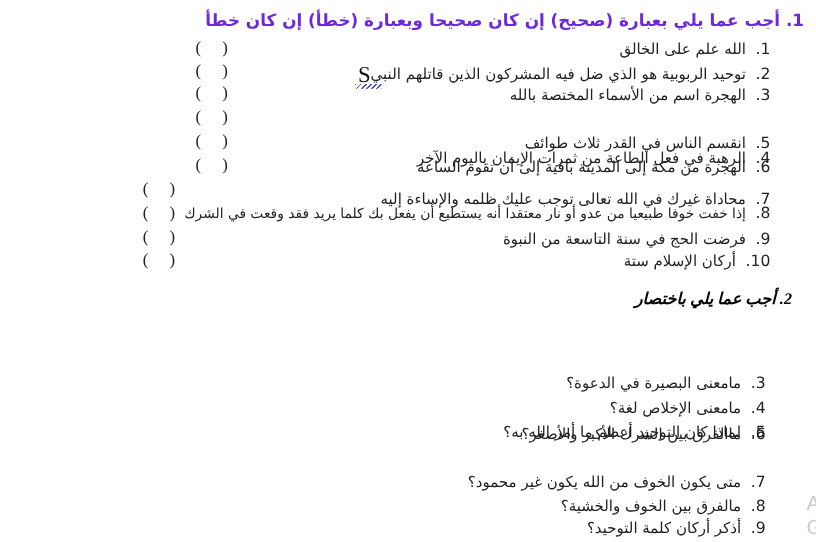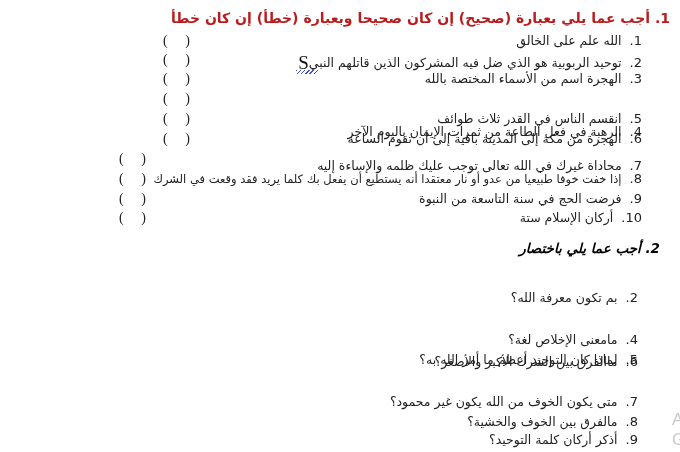--- a/index.html
+++ b/index.html
@@ -3,22 +3,22 @@
   <meta charset="utf-8">
   <style>
     html, body { margin:0; padding:0; }
     body {
       width:680px; height:452px; overflow:hidden; background:#ffffff;
       font-family: "DejaVu Sans", sans-serif; color:#111; position:relative;
     }
     .page { position:absolute; inset:0; }
     .line { position:absolute; direction:rtl; white-space:nowrap; font-size:12.5px; color:#222; }
     .num { display:inline-block; margin-left:8px; font-size:13px; }
-    .h1 { position:absolute; direction:rtl; white-space:nowrap; font-weight:bold; font-size:14px; color:#b91c1c; }
-    .h2 { position:absolute; direction:rtl; white-space:nowrap; font-weight:bold; font-style:italic; font-size:13.5px; color:#000; }
+    .h1 { position:absolute; direction:rtl; white-space:nowrap; font-weight:bold; font-size:14px; color:#6d28d9; }
+    .h2 { position:absolute; direction:rtl; white-space:nowrap; font-weight:bold; font-style:italic; font-size:13.5px; color:#000;font-family:Liberation Serif, serif; }
     .paren { position:absolute; font-size:14px; color:#222; white-space:pre; font-family:"Liberation Serif", serif; }
     .bigS { font-family:"Liberation Serif", serif; font-size:19px; margin-left:6px; vertical-align:-2px; color:#111; }
     .squiggle { position:absolute; width:22px; height:4px;
       background-image: repeating-linear-gradient(135deg, #3b4fd8 0 1px, transparent 1px 3px); }
     .watermark { position:absolute; color:#c9c9c9; font-family:"Liberation Sans", sans-serif; font-size:17px; }
   </style>
 </head>
 <body>
 
 <div class="page">
@@ -69,22 +69,22 @@
   <div class="paren" style="left:119px; top:151px;">(     )</div>
   <div class="paren" style="left:119px; top:171px;">(     )</div>
   <div class="paren" style="left:119px; top:191px;">(     )</div>
   <div class="paren" style="left:119px; top:210px;">(     )</div>
 
   <div class="h2" style="right:20px; top:240px;">
     <span>2.</span>
     <span>أجب عما يلي باختصار</span>
   </div>
 
-  <div class="line" style="right:42px; top:290px;">
-    <span class="num">2.</span><span>بم تكون معرفة الله؟</span>
+  <div class="line" style="right:42px; top:311px;">
+    <span class="num">3.</span><span>مامعنى البصيرة في الدعوة؟</span>
   </div>
   <div class="line" style="right:42px; top:332px;">
     <span class="num">4.</span><span>مامعنى الإخلاص لغة؟</span>
   </div>
   <div class="line" style="right:42px; top:352px;">
     <span class="num">5.</span><span>لماذا كان التوحيد أعظم ما أمر الله به؟</span>
   </div>
   <div class="line" style="right:42px; top:354px;">
     <span class="num">6.</span><span>ماالفرق بين الشرك الأكبر والأصغر؟</span>
   </div>

